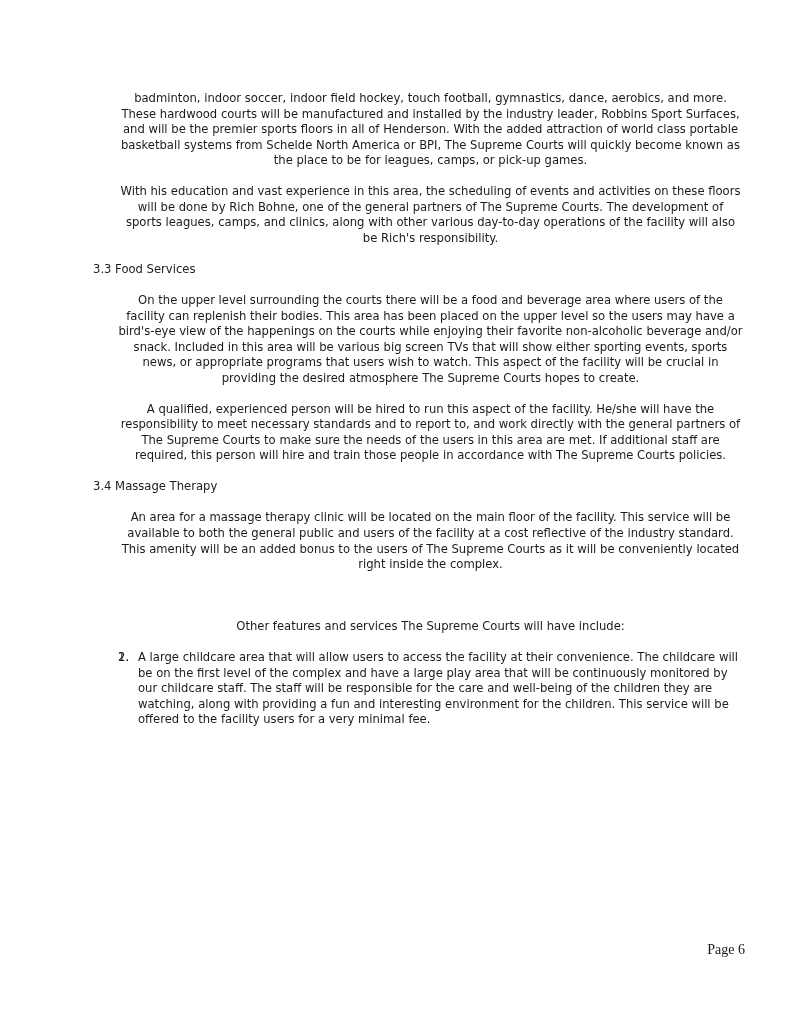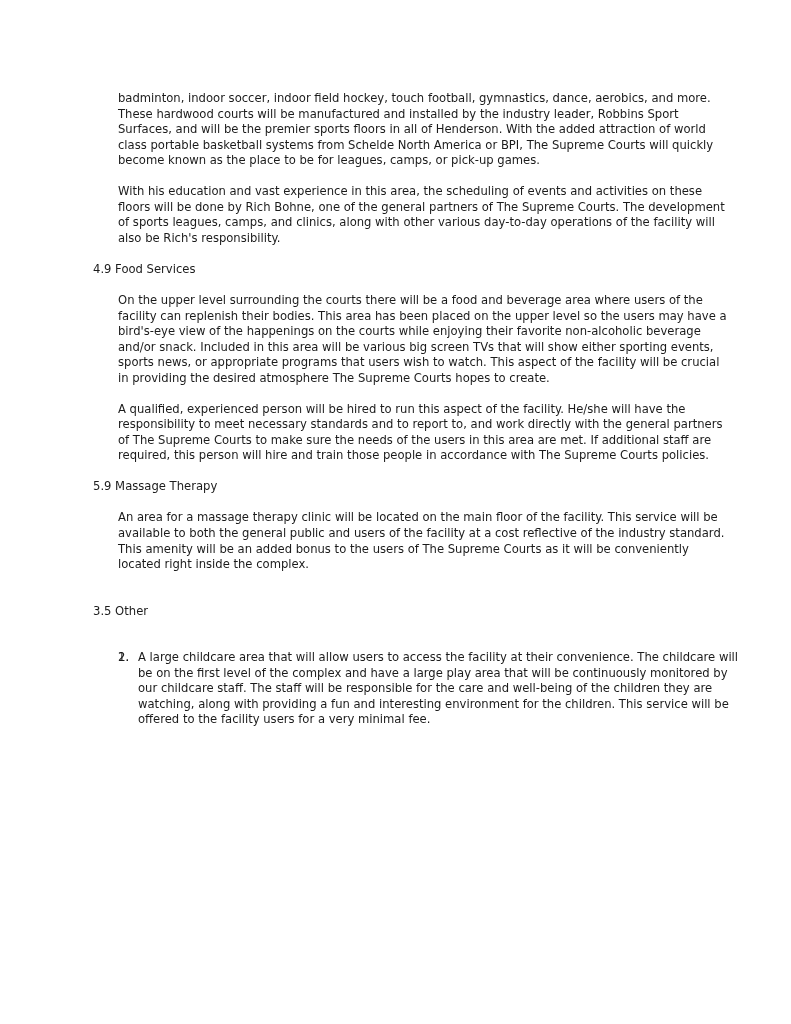--- a/index.html
+++ b/index.html
@@ -17,24 +17,24 @@
     color: #1b1b1b;
     -webkit-font-smoothing: antialiased;
   }
   .content {
     position: absolute;
     left: 93px;
     top: 91px;
     width: 650px;
   }
   .body-text {
-    margin: 0 12px 0 25px;
+    margin: 0 0 0 25px;
     font-size: 11.6px;
     line-height: 15.55px;
-    text-align: left;
+    text-align: center;
     color: #1b1b1b;
     white-space: normal;
   }
   .para-gap {
     height: 15.5px;
   }
   .heading {
     margin: 0;
     font-size: 11.6px;
     line-height: 15.55px;
@@ -73,32 +73,33 @@
 </style>
 </head>
 <body>
 
 <div class="page">
   <div class="content" id="content-root">
       <p class="body-text">badminton, indoor soccer, indoor field hockey, touch football, gymnastics, dance, aerobics, and more. These hardwood courts will be manufactured and installed by the industry leader, Robbins Sport Surfaces, and will be the premier sports floors in all of Henderson. With the added attraction of world class portable basketball systems from Schelde North America or BPI, The Supreme Courts will quickly become known as the place to be for leagues, camps, or pick-up games.</p>
       <div class="para-gap"></div>
       <p class="body-text">With his education and vast experience in this area, the scheduling of events and activities on these floors will be done by Rich Bohne, one of the general partners of The Supreme Courts. The development of sports leagues, camps, and clinics, along with other various day-to-day operations of the facility will also be Rich's responsibility.</p>
       <div class="para-gap"></div>
-      <div class="heading">4.9 Food Services</div>
+      <div class="heading">3.3 Food Services</div>
       <div class="para-gap"></div>
       <p class="body-text">On the upper level surrounding the courts there will be a food and beverage area where users of the facility can replenish their bodies. This area has been placed on the upper level so the users may have a bird's-eye view of the happenings on the courts while enjoying their favorite non-alcoholic beverage and/or snack. Included in this area will be various big screen TVs that will show either sporting events, sports news, or appropriate programs that users wish to watch. This aspect of the facility will be crucial in providing the desired atmosphere The Supreme Courts hopes to create.</p>
       <div class="para-gap"></div>
       <p class="body-text">A qualified, experienced person will be hired to run this aspect of the facility. He/she will have the responsibility to meet necessary standards and to report to, and work directly with the general partners of The Supreme Courts to make sure the needs of the users in this area are met. If additional staff are required, this person will hire and train those people in accordance with The Supreme Courts policies.</p>
       <div class="para-gap"></div>
-      <div class="heading">5.9 Massage Therapy</div>
+      <div class="heading">3.4 Massage Therapy</div>
       <div class="para-gap"></div>
       <p class="body-text">An area for a massage therapy clinic will be located on the main floor of the facility. This service will be available to both the general public and users of the facility at a cost reflective of the industry standard. This amenity will be an added bonus to the users of The Supreme Courts as it will be conveniently located right inside the complex.</p>
       <div class="para-gap"></div>
       <div class="para-gap"></div>
-      <div class="heading">3.5 Other</div>
       <div class="para-gap"></div>
+      <p class="body-text">Other features and services The Supreme Courts will have include:</p>
       <div class="para-gap"></div>
       <ul class="list">
         <li class="list-item"><span class="list-marker">1.</span></li>
         <li class="list-item"><span class="list-marker">2.</span><span>A large childcare area that will allow users to access the facility at their convenience. The childcare will be on the first level of the complex and have a large play area that will be continuously monitored by our childcare staff. The staff will be responsible for the care and well-being of the children they are watching, along with providing a fun and interesting environment for the children. This service will be offered to the facility users for a very minimal fee.</span></li>
       </ul>
     </div>
+  <div class="footer">Page 6</div>
 </div>
 
 </body></html>

